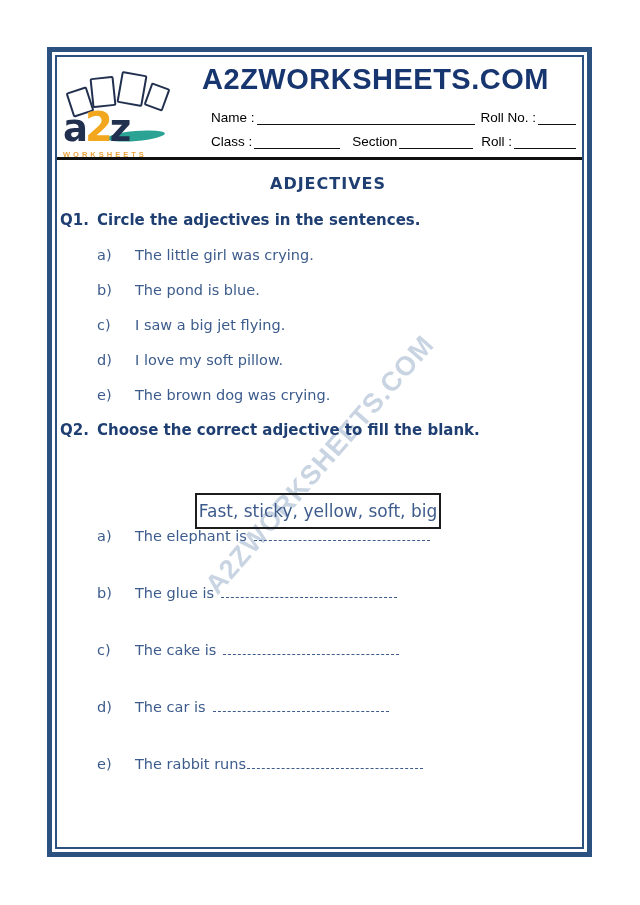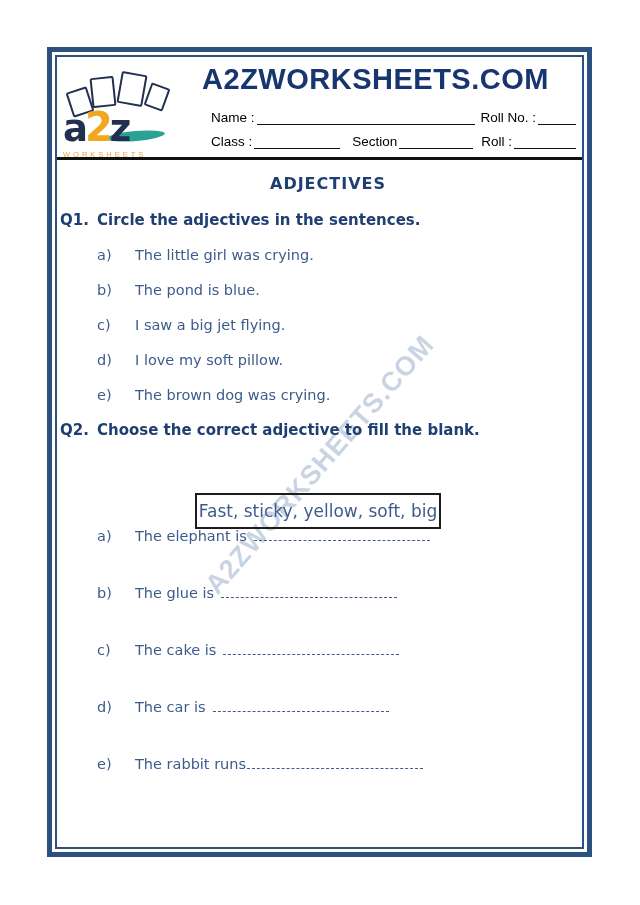--- a/index.html
+++ b/index.html
@@ -25,21 +25,21 @@
   .paper1 { width:22px; height:26px; left:8px;  top:16px; transform:rotate(-18deg); }
   .paper2 { width:24px; height:30px; left:30px; top:4px;  transform:rotate(-6deg); }
   .paper3 { width:26px; height:32px; left:58px; top:0px;  transform:rotate(10deg); }
   .paper4 { width:20px; height:24px; left:86px; top:12px; transform:rotate(20deg); }
   .logo-swoosh { position:absolute; right:6px; bottom:18px; width:58px; height:10px;
                  background:#2aa394; border-radius:50%; transform:rotate(-5deg); }
   .logo-word { position:absolute; left:2px; bottom:12px; font-weight:800; font-size:37px;
                letter-spacing:-3px; color:#22304f; line-height:1;
                font-family:"DejaVu Sans", sans-serif;margin-top:22px; }
   .logo-word .digit { color:#f2a71f; font-size:40px; }
-  .logo-sub { position:absolute; left:2px; bottom:0px; font-size:7.5px; font-weight:normal;
+  .logo-sub { position:absolute; left:2px; bottom:0px; font-size:7.5px; font-weight:bold;
               letter-spacing:3px; color:#e8a23c; }
 
   
   .fields { position:absolute; left:106px; right:6px; top:47px; font-size:13.5px; color:#000; }
   .frow { display:flex; align-items:flex-end; height:21px; margin-bottom:3px;margin-left:48px; }
   .flabel { white-space:nowrap; padding-right:2px; }
   .fline { border-bottom:1.5px solid #101010; height:15px; display:inline-block; }
   .l-name { width:218px; margin-right:6px; }
   .l-roll { flex:1; }
   .l-class { width:86px; margin-right:12px; }

